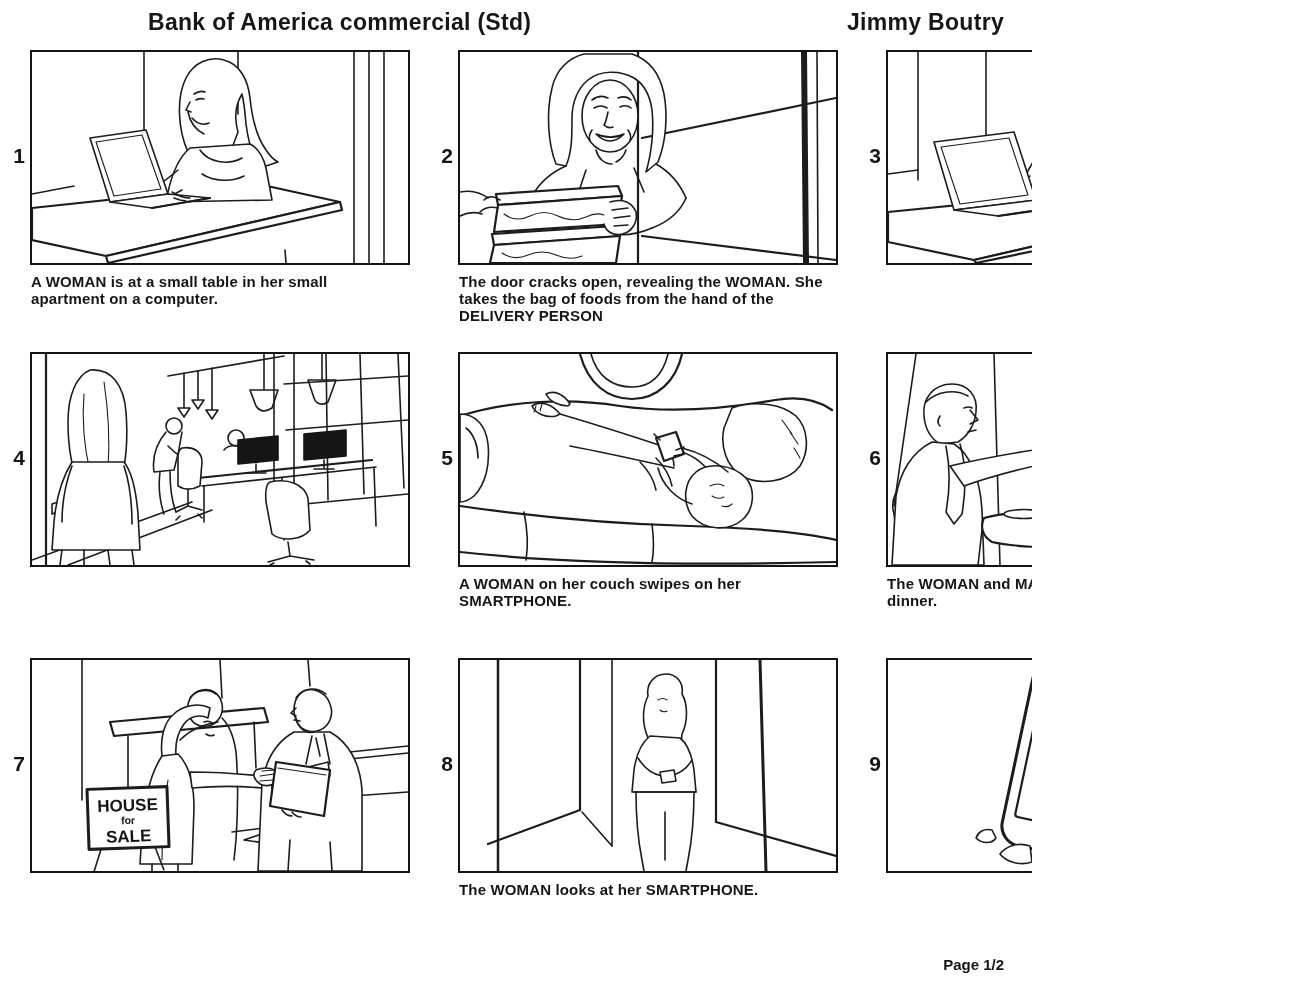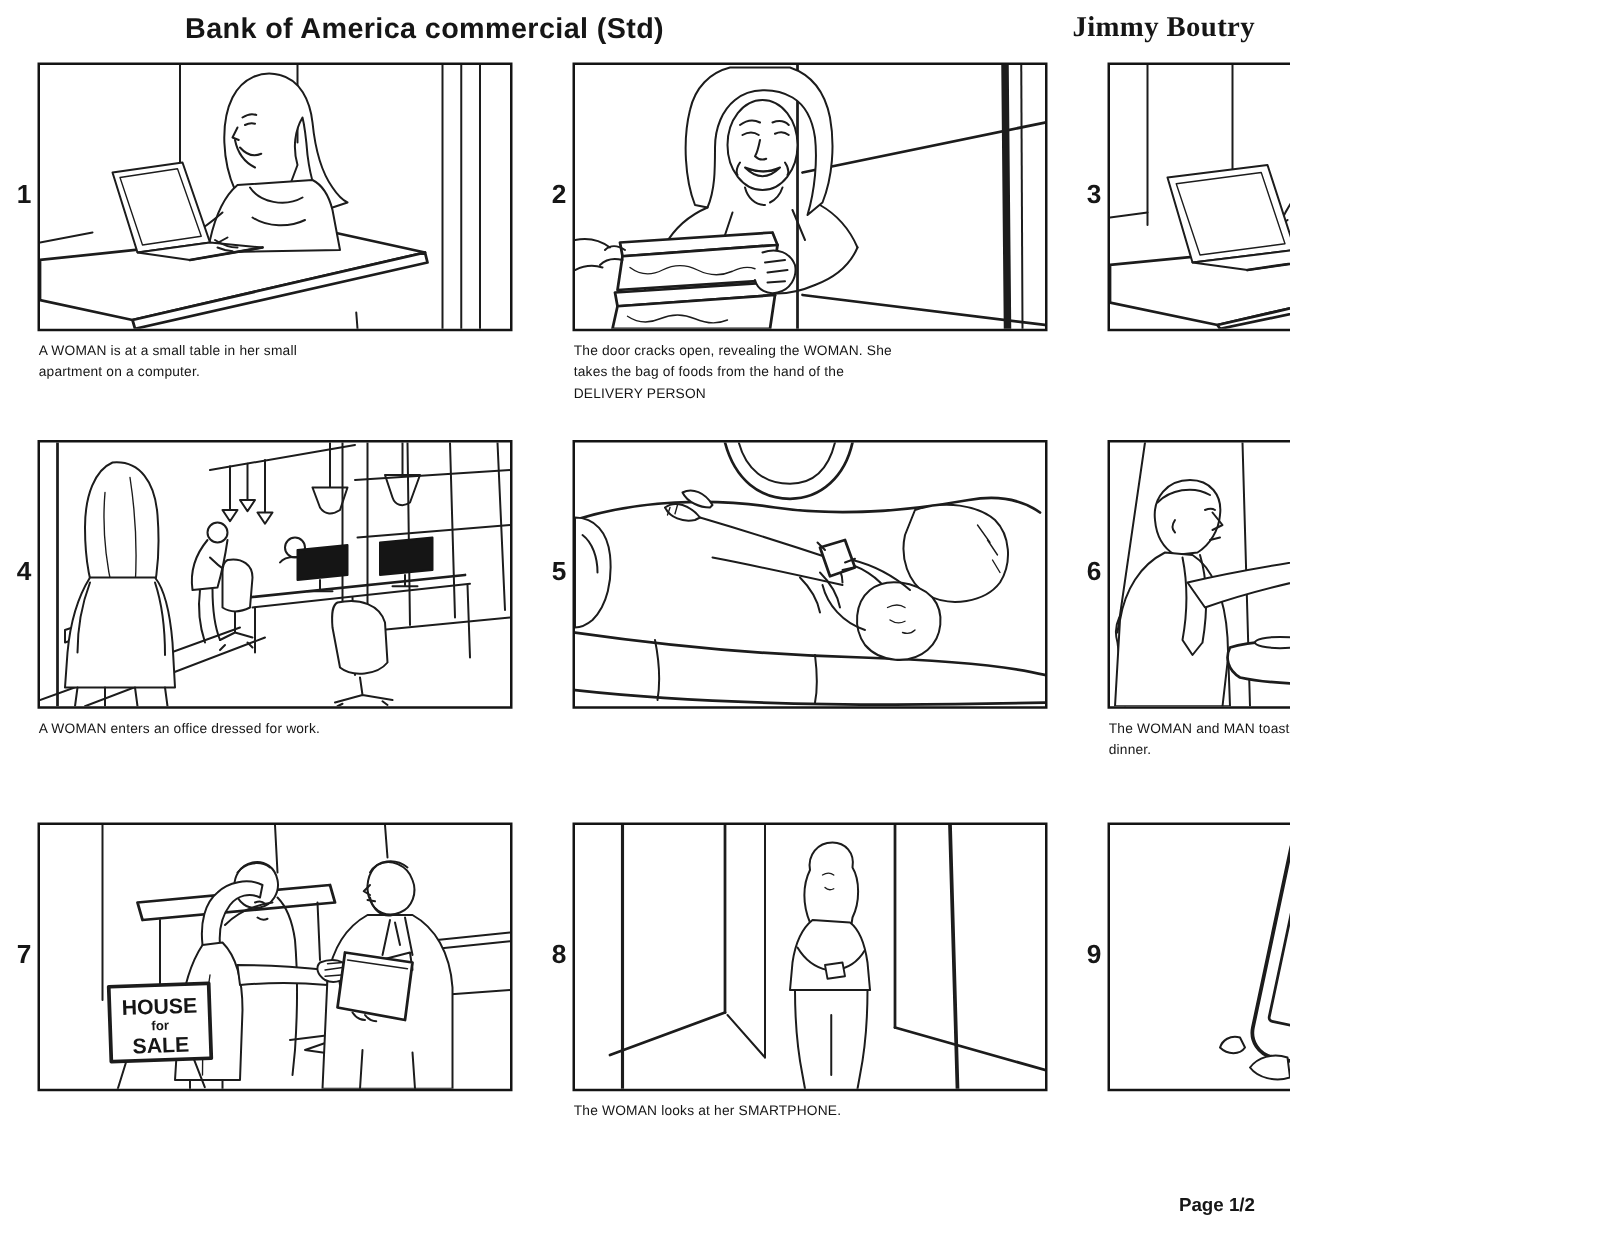--- a/index.html
+++ b/index.html
@@ -1,26 +1,26 @@
 <!DOCTYPE html>
 <html><head>
 <meta charset="utf-8">
 <style>
   html,body { margin:0; padding:0; background:#ffffff; }
   body { width:1294px; height:1000px; font-family:"Liberation Sans", sans-serif; color:#161616; }
   .sheet { position:relative; width:1032px; height:1000px; background:#fff; overflow:hidden; }
 
   .title { position:absolute; top:9px; left:148px; font-size:23px; font-weight:700; letter-spacing:0.3px; }
-  .author { position:absolute; top:9px; right:28px; font-size:23px; font-weight:700; letter-spacing:0.3px;font-family:Liberation Serif, serif; }
+  .author { position:absolute; top:9px; right:28px; font-size:23px; font-weight:700; letter-spacing:0.3px; }
   .pagenum { position:absolute; top:956px; right:28px; font-size:15px; font-weight:700; }
 
   .panel { position:absolute; width:380px; height:300px; }
   .frame { position:absolute; top:0; left:0; width:380px; height:215px; border:2px solid #141414; box-sizing:border-box; background:#fff; }
   .num { position:absolute; left:-27px; top:94px; width:22px; text-align:right; font-size:21px; font-weight:700; }
-  .caption { position:absolute; top:223px; left:1px; width:392px; font-size:11px; font-weight:400; line-height:17px; letter-spacing:0.15px; white-space:pre-line; }
+  .caption { position:absolute; top:223px; left:1px; width:392px; font-size:15px; font-weight:700; line-height:17px; letter-spacing:0.15px; white-space:pre-line; }
 
   .art { display:block; width:376px; height:211px; }
   .art path, .art line, .art ellipse, .art circle, .art rect, .art polyline {
     fill:none; stroke:#1c1c1c; stroke-width:1.6; stroke-linecap:round; stroke-linejoin:round;
   }
   .art .fillw { fill:#ffffff; }
   .art .thick { stroke-width:3; }
   .art .sw2 { stroke-width:2.2; }
   .art .thin { stroke-width:1.1; }
   .art .dark { fill:#151515; stroke:#151515; }
@@ -204,21 +204,20 @@
         <path class="fillw" d="M 238 128 C 256 124 272 130 276 144 L 278 176 C 270 186 250 188 240 180 L 234 148 C 233 136 234 130 238 128 Z"></path>
         <path d="M 256 188 L 258 202 M 236 208 L 258 202 L 282 206 M 242 209 l -4 2 M 274 207 l 4 3"></path>
         <path d="M 0 206 L 160 148 M 36 211 L 180 156"></path>
         <path class="fillw" d="M 58 16 C 44 22 36 42 36 68 C 36 94 40 116 48 132 L 88 130 C 94 110 96 84 94 58 C 92 32 80 14 58 16 Z"></path>
         <path class="thin" d="M 52 40 C 50 64 52 92 58 118 M 72 28 C 76 54 78 86 76 116"></path>
         <path class="fillw" d="M 40 108 C 30 124 24 146 22 168 L 20 196 L 108 196 L 106 160 C 104 136 100 118 92 108 Z"></path>
         <path d="M 92 112 C 98 130 100 150 100 170 M 40 112 C 34 128 30 148 30 168"></path>
         <path d="M 30 196 L 28 211 M 52 196 L 52 211 M 76 196 L 78 211 M 100 196 L 102 211"></path>
       </svg>
     </div>
-    <div class="caption">A WOMAN enters an office dressed for work.</div>
   </div>
 
   <div class="panel" id="p5">
     <div class="num">5</div>
     <div class="frame">
       <svg class="art" viewBox="0 0 376 211">
         <path class="sw2" d="M 120 0 C 128 30 148 45 172 45 C 197 45 216 27 222 0"></path>
         <path d="M 131 0 C 137 22 152 33 172 33 C 192 33 203 20 208 0"></path>
         <path class="sw2" d="M 0 62 C 50 46 110 44 160 52 C 215 60 270 54 315 46 C 338 42 358 46 372 56"></path>
         <path class="fillw" d="M 0 60 C 16 60 26 72 28 90 C 30 110 26 130 14 142 C 8 147 2 148 0 148 Z"></path>
@@ -236,20 +235,22 @@
         <path class="thin" d="M 76 52 l -2 6 M 82 50 l -2 7"></path>
         <path d="M 208 94 C 228 98 244 108 252 122 M 196 104 C 204 112 210 122 212 132 M 180 108 C 188 116 194 126 196 136"></path>
         <path class="fillw" d="M 236 118 C 224 128 222 148 232 162 C 244 176 268 178 282 166 C 294 156 296 136 286 124 C 272 110 248 108 236 118 Z"></path>
         <path class="thin" d="M 250 132 q 8 -4 14 0 M 252 142 q 6 4 12 1 M 262 152 q 6 2 10 -2"></path>
         <path d="M 232 150 C 214 144 202 130 198 114"></path>
         <path d="M 268 118 C 254 106 238 98 222 94"></path>
         <path class="fillw sw2" d="M 196 84 L 216 78 L 224 100 L 204 107 Z"></path>
         <path d="M 216 96 l 8 -3 M 214 102 l 9 -2 M 200 86 l -6 -6"></path>
       </svg>
     </div>
+    <div class="caption">A WOMAN on her couch swipes on her
+SMARTPHONE.</div>
   </div>
 
   <div class="panel" id="p6">
     <div class="num">6</div>
     <div class="frame">
       <svg class="art" viewBox="0 0 376 211">
         <g style="stroke-width:4">
           <path d="M 28 0 L 6 152"></path>
             <path d="M 106 0 L 112 211"></path>
           <path d="M 160 0 L 164 148"></path>

